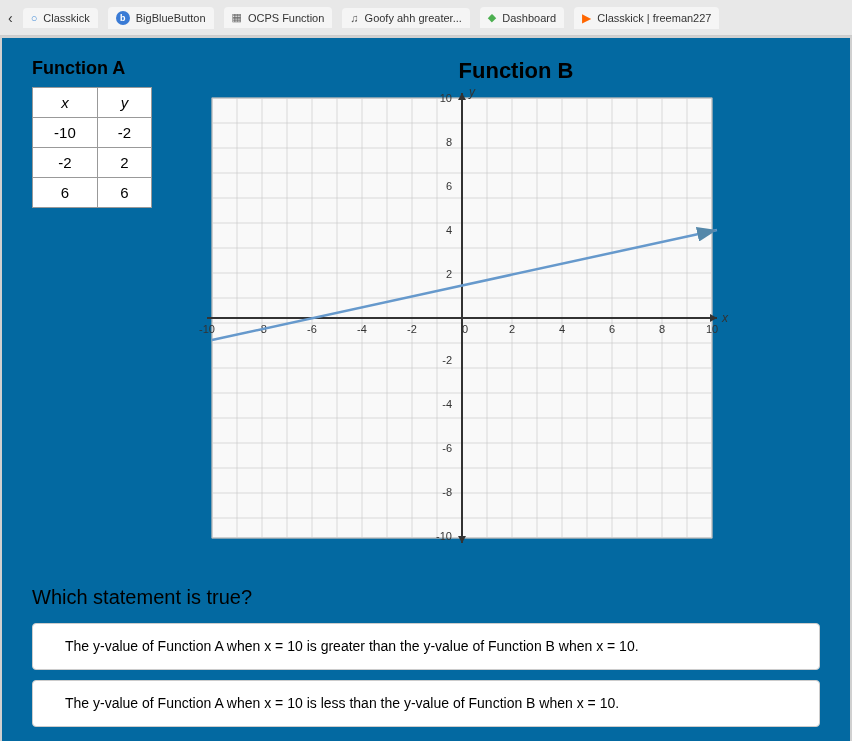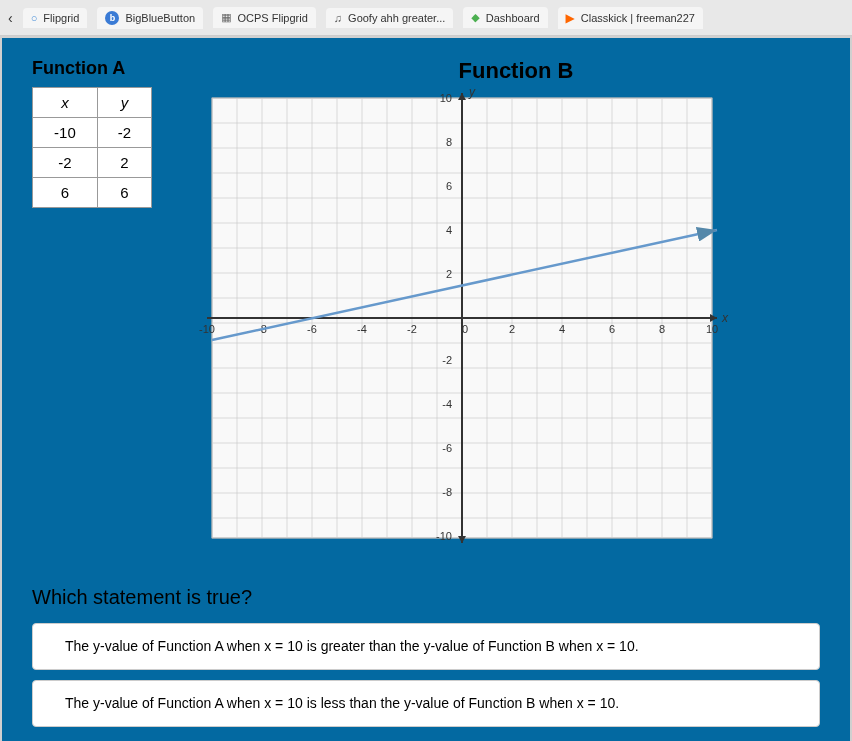--- a/index.html
+++ b/index.html
@@ -122,29 +122,29 @@
       line-height: 1.5;
     }
   </style>
 </head>
 <body>
 
 <div class="browser-bar">
   <span style="font-size:14px; cursor:pointer;">‹</span>
   <div class="browser-tab">
     <span style="color:#4a90d9;">○</span>
-    <span>Flipgrid</span>
+    <span>Classkick</span>
   </div>
   <div class="browser-tab">
     <span style="background:#3a7bd5; color:#fff; border-radius:50%; width:14px; height:14px; display:inline-flex; align-items:center; justify-content:center; font-size:9px; font-weight:bold;">b</span>
     <span>BigBlueButton</span>
   </div>
   <div class="browser-tab">
     <span style="color:#666;">▦</span>
-    <span>OCPS Flipgrid</span>
+    <span>OCPS Function</span>
   </div>
   <div class="browser-tab">
     <span style="color:#555;">♫</span>
     <span>Goofy ahh greater...</span>
   </div>
   <div class="browser-tab">
     <span style="color:#4caf50;">◆</span>
     <span>Dashboard</span>
   </div>
   <div class="browser-tab">

